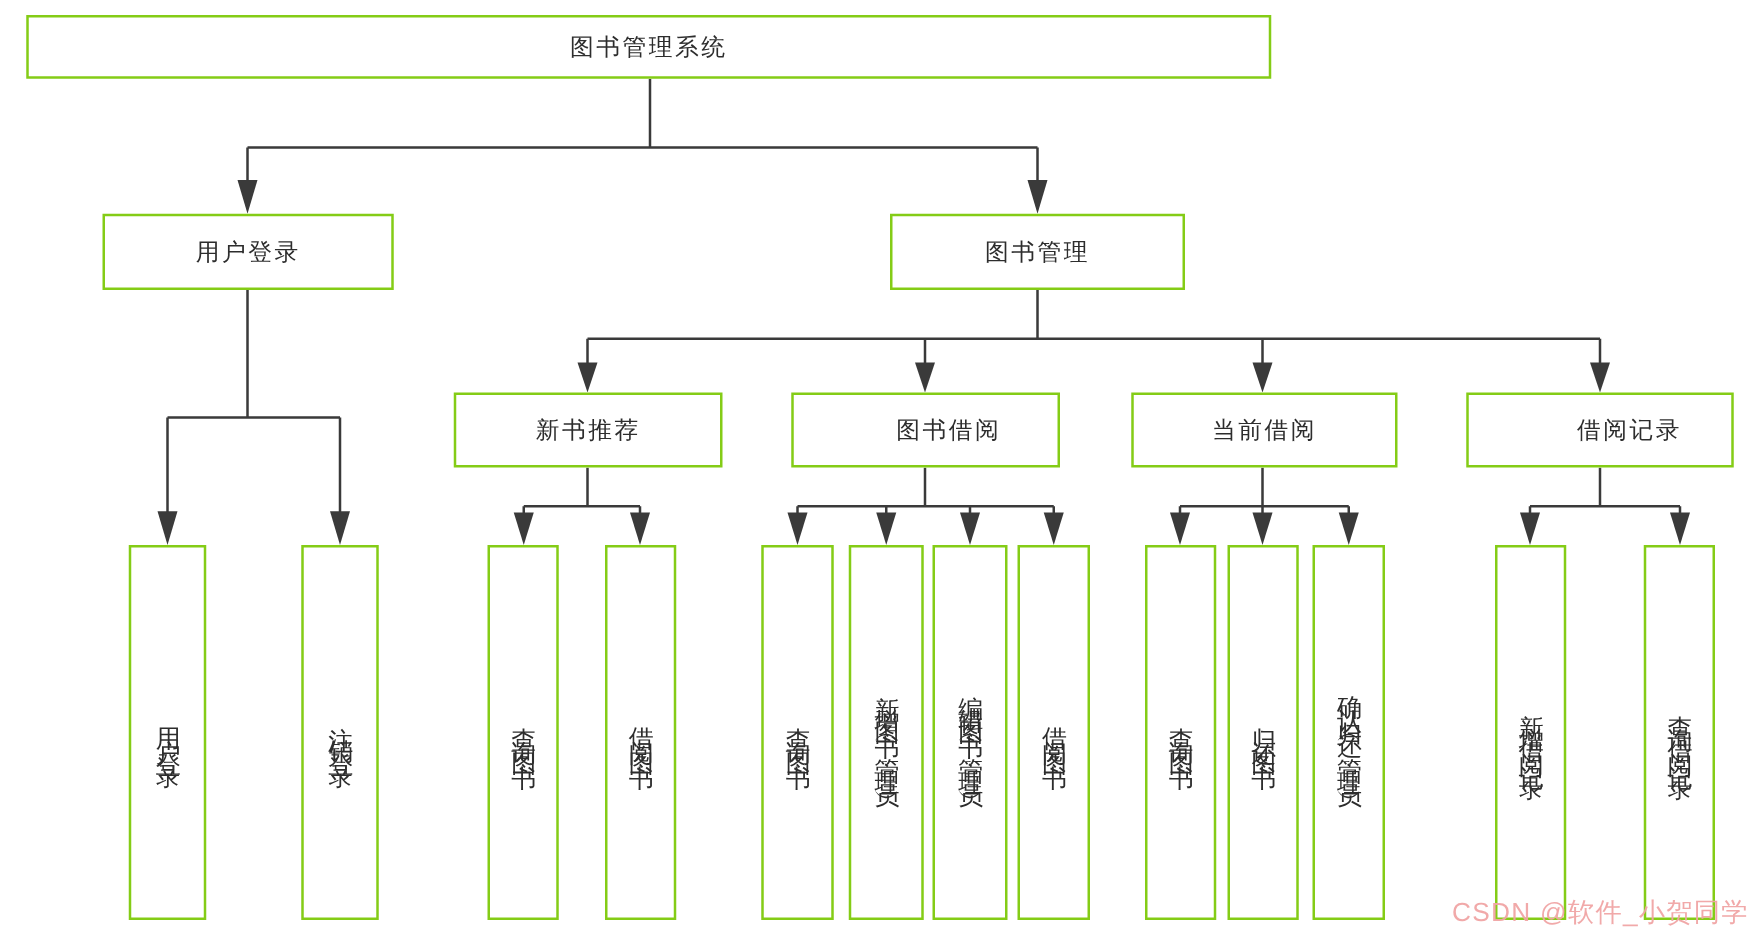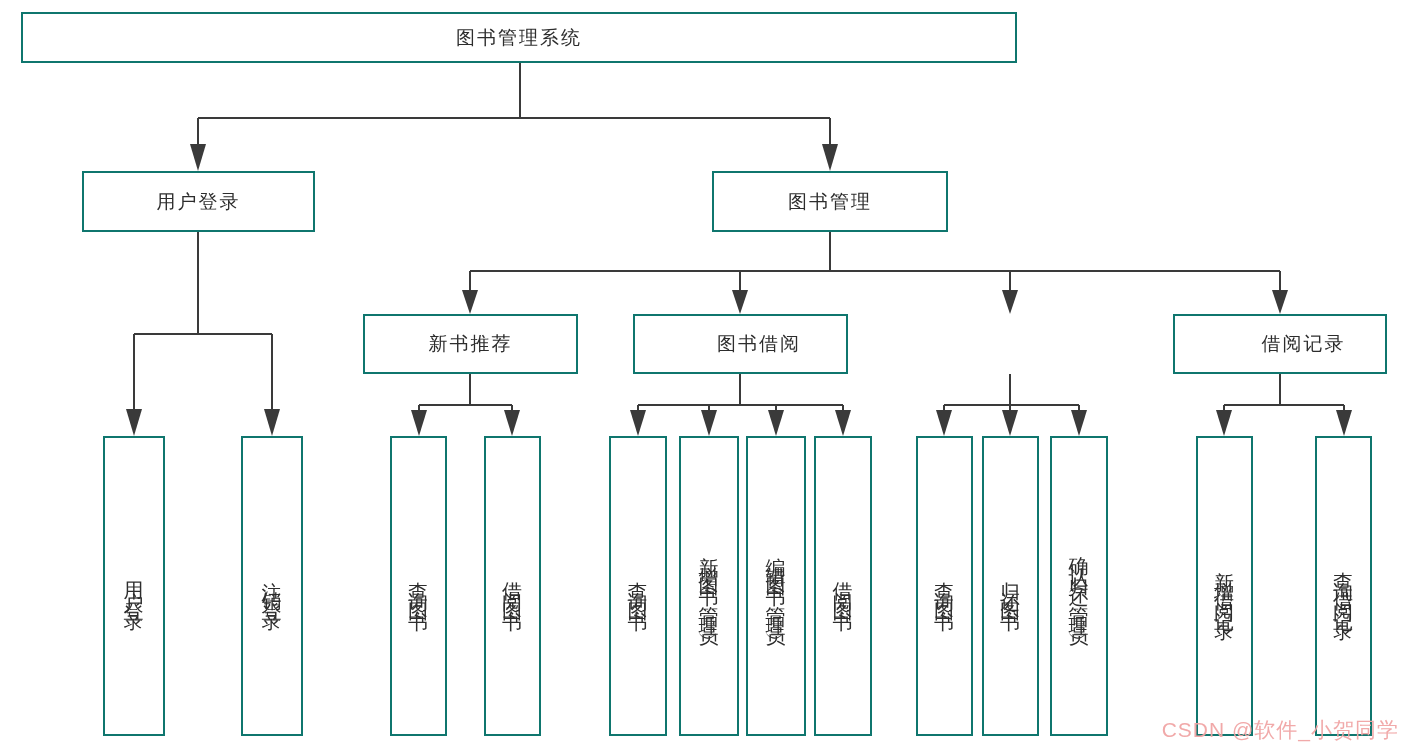--- a/index.html
+++ b/index.html
@@ -2,21 +2,21 @@
 <html><head>
 <meta charset="utf-8">
 <style>
   html,body{margin:0;padding:0;background:#ffffff;}
   #stage{
     position:relative;width:1405px;height:747px;background:#ffffff;overflow:hidden;
     font-family:"Liberation Sans","DejaVu Sans",sans-serif;color:#2d2d2d;
   }
   #wires{position:absolute;left:0;top:0;width:1405px;height:747px;}
   .box{
-    position:absolute;box-sizing:border-box;border:2px solid #0f766e;background:#ffffff;
+    position:absolute;box-sizing:border-box;border:2px solid #84cc16;background:#ffffff;
     display:flex;align-items:center;justify-content:center;
   }
   .hlabel{font-size:19px;letter-spacing:2px;white-space:nowrap;}
   .leaf{top:436px;height:300px;}
   .vtext{
     writing-mode:vertical-rl;text-orientation:upright;
     font-size:20px;letter-spacing:10px;line-height:1.0;white-space:nowrap;
   }
   
   #root{left:21px;top:12px;width:996px;height:51px;}
@@ -112,20 +112,23 @@
   <div id="n-recommend" class="box">
     <span class="hlabel">新书推荐</span>
   </div>
 
   <div id="n-mgmt" class="box">
     <span class="hlabel">图书管理</span>
   </div>
   <div id="n-borrow" class="box">
     <span class="hlabel">图书借阅</span>
   </div>
+  <div id="n-current" class="box">
+    <span class="hlabel">当前借阅</span>
+  </div>
   <div id="n-records" class="box">
     <span class="hlabel">借阅记录</span>
   </div>
 
   <div id="lf-login" class="box leaf">
     <span class="vtext">用户登录</span>
   </div>
   <div id="lf-logout" class="box leaf">
     <span class="vtext">注销登录</span>
   </div>

